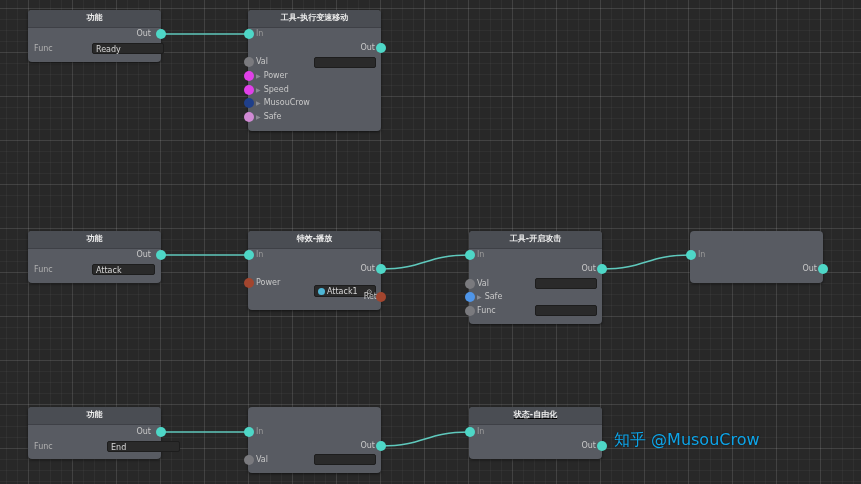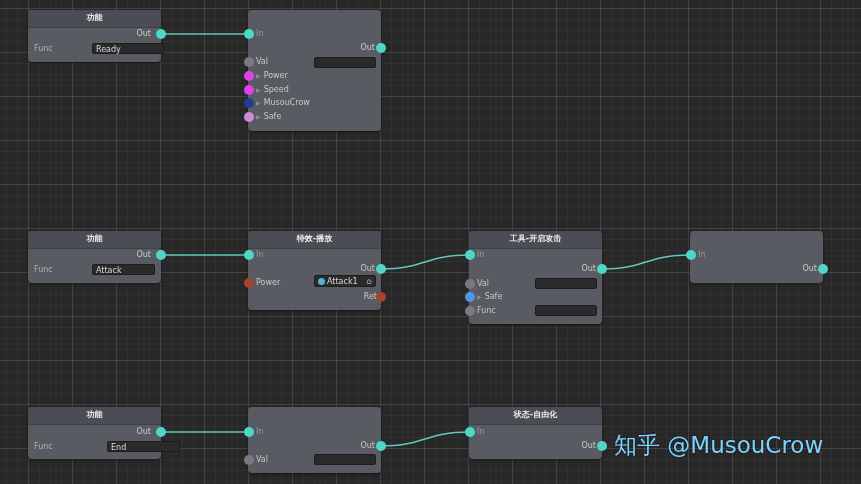--- a/index.html
+++ b/index.html
@@ -37,21 +37,21 @@
   }
   .tri { color: #8a8c92; font-size: 6px; margin-right: 3px; }
   .obj-icon {
     display: inline-block; width: 7px; height: 7px; border-radius: 50%;
     background: #4fb7d6; margin-right: 2px; vertical-align: -1px;
   }
   .obj-pick {
     position: absolute; right: 3px; top: 1px; font-size: 7px; color: #cfcfcf;
   }
   .watermark {
-    position: absolute; left: 614px; top: 430px; color: #7dd3fc; font-size: 23px;
+    position: absolute; left: 614px; top: 430px; color: #0ea5e9; font-size: 16px;
     font-family: "DejaVu Sans", sans-serif; letter-spacing: 0px; white-space: nowrap;
     text-shadow: 0 0 2px rgba(0,0,0,0.6);
   }
 </style>
 </head>
 <body>
 
 <div id="canvas">
 
   <svg class="wires" width="861" height="484">
@@ -65,20 +65,21 @@
 
   <div class="node" style="left:28px;top:10px;width:133px;height:52px;">
     <div class="node-header">功能</div>
     <div class="row" style="right:10px;top:18px;">Out</div>
     <div class="port" style="right:-5px;top:19px;background:#4ed7c7;"></div>
     <div class="row" style="left:6px;top:33px;color:#b0b0b0;">Func</div>
     <div class="field" style="left:64px;top:33px;width:72px;">Ready</div>
   </div>
 
   <div class="node" style="left:248px;top:10px;width:133px;height:121px;">
+    <div class="node-header">工具-执行变速移动</div>
     <div class="port" style="left:-4px;top:19px;background:#4ed7c7;"></div>
     <div class="row" style="left:8px;top:18px;color:#9a9a9a;">In</div>
     <div class="row" style="right:6px;top:32px;">Out</div>
     <div class="port" style="right:-5px;top:33px;background:#4ed7c7;"></div>
     <div class="port" style="left:-4px;top:47px;background:#7a7a7e;"></div>
     <div class="row" style="left:8px;top:46px;">Val</div>
     <div class="field" style="left:66px;top:47px;width:62px;"></div>
 
     <div class="port" style="left:-4px;top:61px;background:#e040e8;"></div>
     <div class="row" style="left:8px;top:60px;"><span class="tri">▶</span><span>Power</span></div>
@@ -99,21 +100,21 @@
   </div>
 
   <div class="node" style="left:248px;top:231px;width:133px;height:79px;">
     <div class="node-header">特效-播放</div>
     <div class="port" style="left:-4px;top:19px;background:#4ed7c7;"></div>
     <div class="row" style="left:8px;top:18px;color:#9a9a9a;">In</div>
     <div class="row" style="right:6px;top:32px;">Out</div>
     <div class="port" style="right:-5px;top:33px;background:#4ed7c7;"></div>
     <div class="port" style="left:-4px;top:47px;background:#a2452e;"></div>
     <div class="row" style="left:8px;top:46px;">Power</div>
-    <div class="field" style="left:66px;top:44px;width:62px;height:12px;">
+    <div class="field" style="left:66px;top:54px;width:62px;height:12px;">
       <span class="obj-icon"></span><span>Attack1</span>
       <span class="obj-pick">⊙</span>
     </div>
     <div class="row" style="right:4px;top:60px;">Ret</div>
     <div class="port" style="right:-5px;top:61px;background:#a2452e;"></div>
   </div>
 
   <div class="node" style="left:469px;top:231px;width:133px;height:93px;">
     <div class="node-header">工具-开启攻击</div>
     <div class="port" style="left:-4px;top:19px;background:#4ed7c7;"></div>
@@ -148,21 +149,21 @@
   <div class="node" style="left:248px;top:407px;width:133px;height:66px;">
     <div class="port" style="left:-4px;top:20px;background:#4ed7c7;"></div>
     <div class="row" style="left:8px;top:19px;color:#9a9a9a;">In</div>
     <div class="row" style="right:6px;top:33px;">Out</div>
     <div class="port" style="right:-5px;top:34px;background:#4ed7c7;"></div>
     <div class="port" style="left:-4px;top:48px;background:#7a7a7e;"></div>
     <div class="row" style="left:8px;top:47px;">Val</div>
     <div class="field" style="left:66px;top:47px;width:62px;"></div>
   </div>
 
-  <div class="node" style="left:469px;top:407px;width:133px;height:52px;">
+  <div class="node" style="left:469px;top:407px;width:133px;height:52px;text-decoration:underline;">
     <div class="node-header">状态-自由化</div>
     <div class="port" style="left:-4px;top:20px;background:#4ed7c7;"></div>
     <div class="row" style="left:8px;top:19px;color:#9a9a9a;">In</div>
     <div class="row" style="right:6px;top:33px;">Out</div>
     <div class="port" style="right:-5px;top:34px;background:#4ed7c7;"></div>
   </div>
 
   <div class="watermark">知乎 @MusouCrow</div>
 </div>
 

